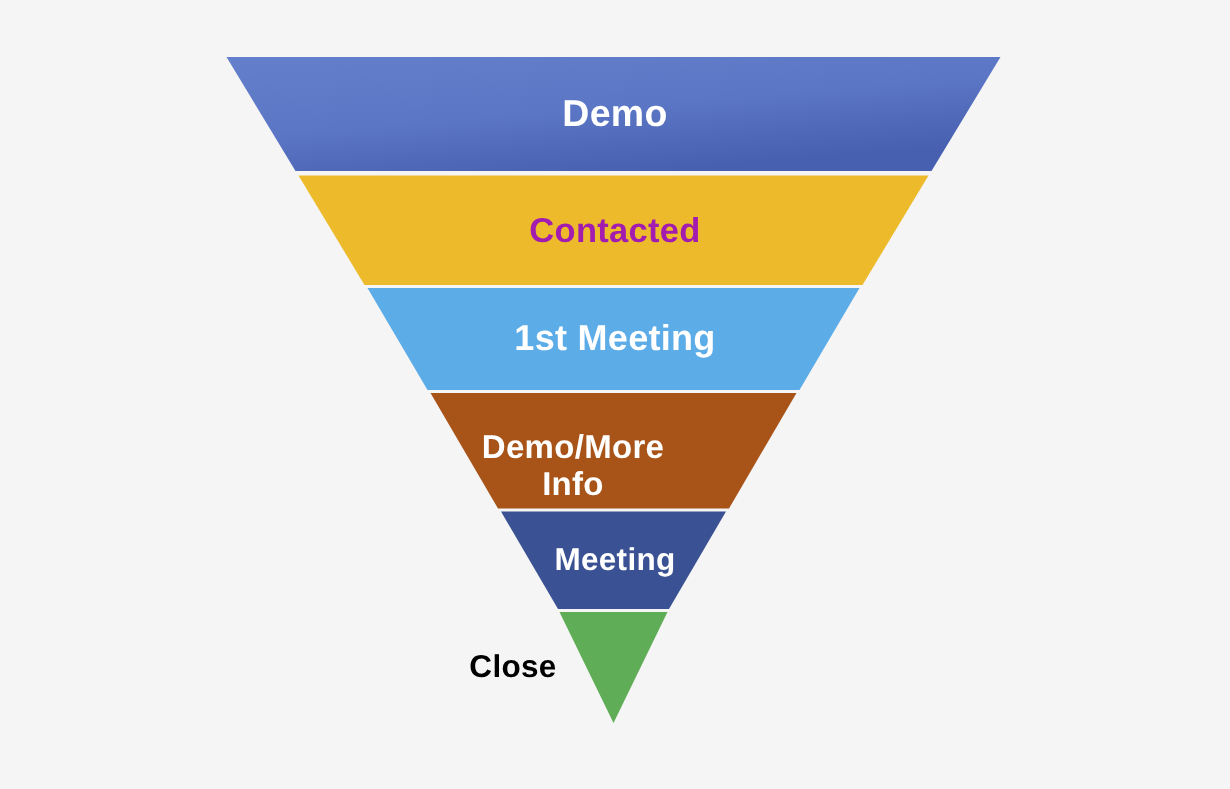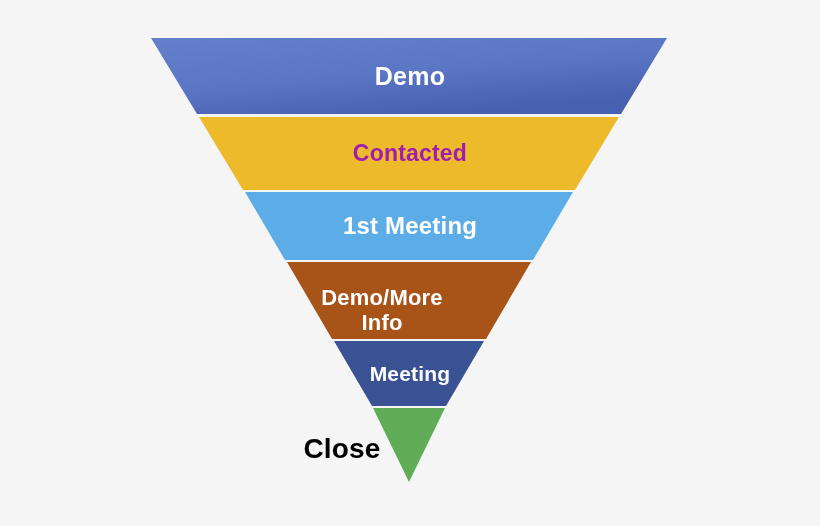--- a/index.html
+++ b/index.html
@@ -60,15 +60,15 @@
         <polygon points="373,408 445,408 409,482" fill="#5FAD56"></polygon>
       </g>
   </svg>
 
   <div class="seg-label" style="left: 0px; width: 820px; font-size: 25px; color: rgb(255, 255, 255); top: 62px; height: 28px;">Demo</div>
   <div class="seg-label" style="left: 0px; width: 820px; font-size: 23px; color: #a21caf; top: 140.62px; height: 25.76px;">Contacted</div>
   <div class="seg-label" style="left: 0px; width: 820px; font-size: 24px; color: rgb(255, 255, 255); top: 213.12px; height: 25.76px;">1st Meeting</div>
   <div class="seg-label" style="left: 0px; width: 692px; font-size: 22px; color: rgb(255, 255, 255); top: 286px; height: 49.28px; padding-left: 36px;">Demo/More
 Info</div>
   <div class="seg-label" style="left: 0px; width: 820px; font-size: 21px; color: rgb(255, 255, 255); top: 361.74px; height: 23.52px;">Meeting</div>
-  <div class="seg-label" style="left: 0px; width: 684px; font-size: 28px; color: rgb(0, 0, 0); top: 433.24px; height: 23.52px;">Close</div>
+  <div class="seg-label" style="left: 0px; width: 684px; font-size: 21px; color: rgb(0, 0, 0); top: 433.24px; height: 23.52px;">Close</div>
 
 </div>
 
 </body></html>

